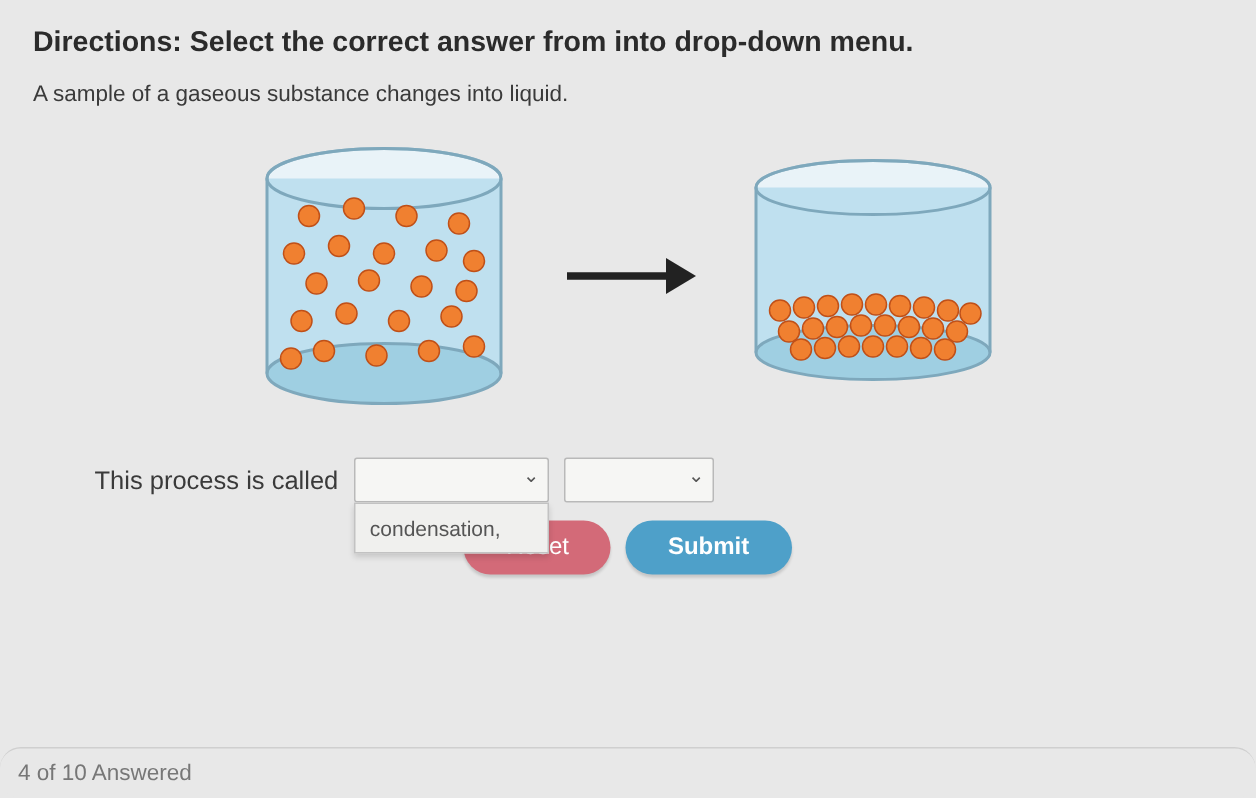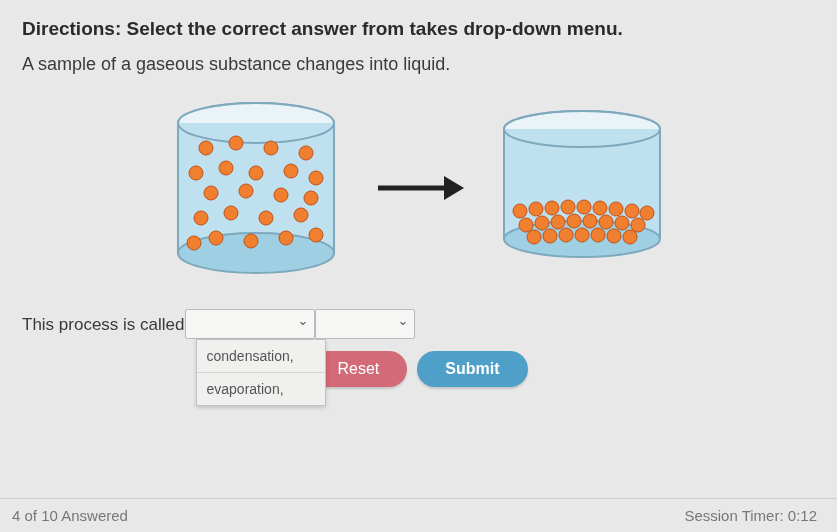--- a/index.html
+++ b/index.html
@@ -16,40 +16,41 @@
     position: relative;
     height: 100%;
   }
   .directions {
     font-size: 19px;
     font-weight: bold;
     margin-bottom: 14px;
     color: #2b2b2b;
   }
   .prompt {
-    font-size: 18px;
+    font-size: 15px;
     color: #3a3a3a;
     margin-bottom: 18px;
   }
   .illustration {
     display: flex;
     justify-content: center;
     align-items: center;
     gap: 18px;
     margin: 10px 0 26px 0;
   }
   .sentence-row {
     display: flex;
     align-items: flex-start;
     flex-wrap: wrap;
-    gap: 0;
+    gap: 10px;
     font-size: 17px;
     color: #3a3a3a;
     margin-bottom: 12px;
     position: relative;
+    margin-left: 41px;
   }
   .sentence-row .txt { padding-top: 6px; }
   .dropdown-wrap {
     position: relative;
     display: inline-block;
   }
   select.dd {
     appearance: none;
     -webkit-appearance: none;
     background: #f6f6f4;
@@ -67,21 +68,21 @@
     position: absolute;
     right: 6px;
     top: 4px;
     font-size: 13px;
     color: #555;
     pointer-events: none;
   }
   .options-pop {
     position: absolute;
     top: 30px;
-    left: 11px;
+    left: 0;
     width: 130px;
     background: #f0f0ee;
     border: 1px solid #c2c2c2;
     box-shadow: 0 2px 4px rgba(0,0,0,.15);
   }
   .options-pop .opt {
     padding: 8px 10px;
     font-size: 14px;
     color: #555;
     border-bottom: 1px solid #d8d8d6;
@@ -112,30 +113,31 @@
     bottom: 0;
     height: 34px;
     border-top: 1px solid #cfcfcf;
     display: flex;
     justify-content: space-between;
     align-items: center;
     padding: 0 20px 0 12px;
     font-size: 15px;
     color: #777;
     background: #e8e8e8;
+    border-radius: 14px;
   }
 </style>
 </head>
 <body>
 
 <div class="container">
 
   <div class="directions">
     <span>Directions:</span>
-    <span>Select the correct answer from takes drop-down menu.</span>
+    <span>Select the correct answer from into drop-down menu.</span>
   </div>
 
   <div class="prompt">A sample of a gaseous substance changes into liquid.</div>
 
   <div class="illustration">
 
     <svg width="200" height="190">
       <ellipse cx="100" cy="30" rx="78" ry="20" fill="#e9f3f8" stroke="#9abccc" stroke-width="2"></ellipse>
       <rect x="22" y="30" width="156" height="130" fill="#bfe0ef" stroke="none"></rect>
       <ellipse cx="100" cy="160" rx="78" ry="20" fill="#9fcfe2" stroke="#7ea8bc" stroke-width="2"></ellipse>
@@ -211,37 +213,32 @@
     </svg>
   </div>
 
   <div class="sentence-row">
     <span class="txt">This process is called</span>
 
     <span class="dropdown-wrap">
       <select class="dd"></select>
       <div class="options-pop">
         <div class="opt">condensation,</div>
-        <div class="opt">evaporation,</div>
       </div>
     </span>
 
 
     <span class="dropdown-wrap">
       <select class="dd small"></select>
     </span>
 
   </div>
 
   <div class="btn-row">
     <button class="btn reset">Reset</button>
     <button class="btn submit">Submit</button>
   </div>
 
   <div class="footer">
     <span>4 of 10 Answered</span>
-    <span>
-      <span>Session Timer:</span>
-      <span>0:12</span>
-    </span>
   </div>
 
 </div>
 
 </body></html>

